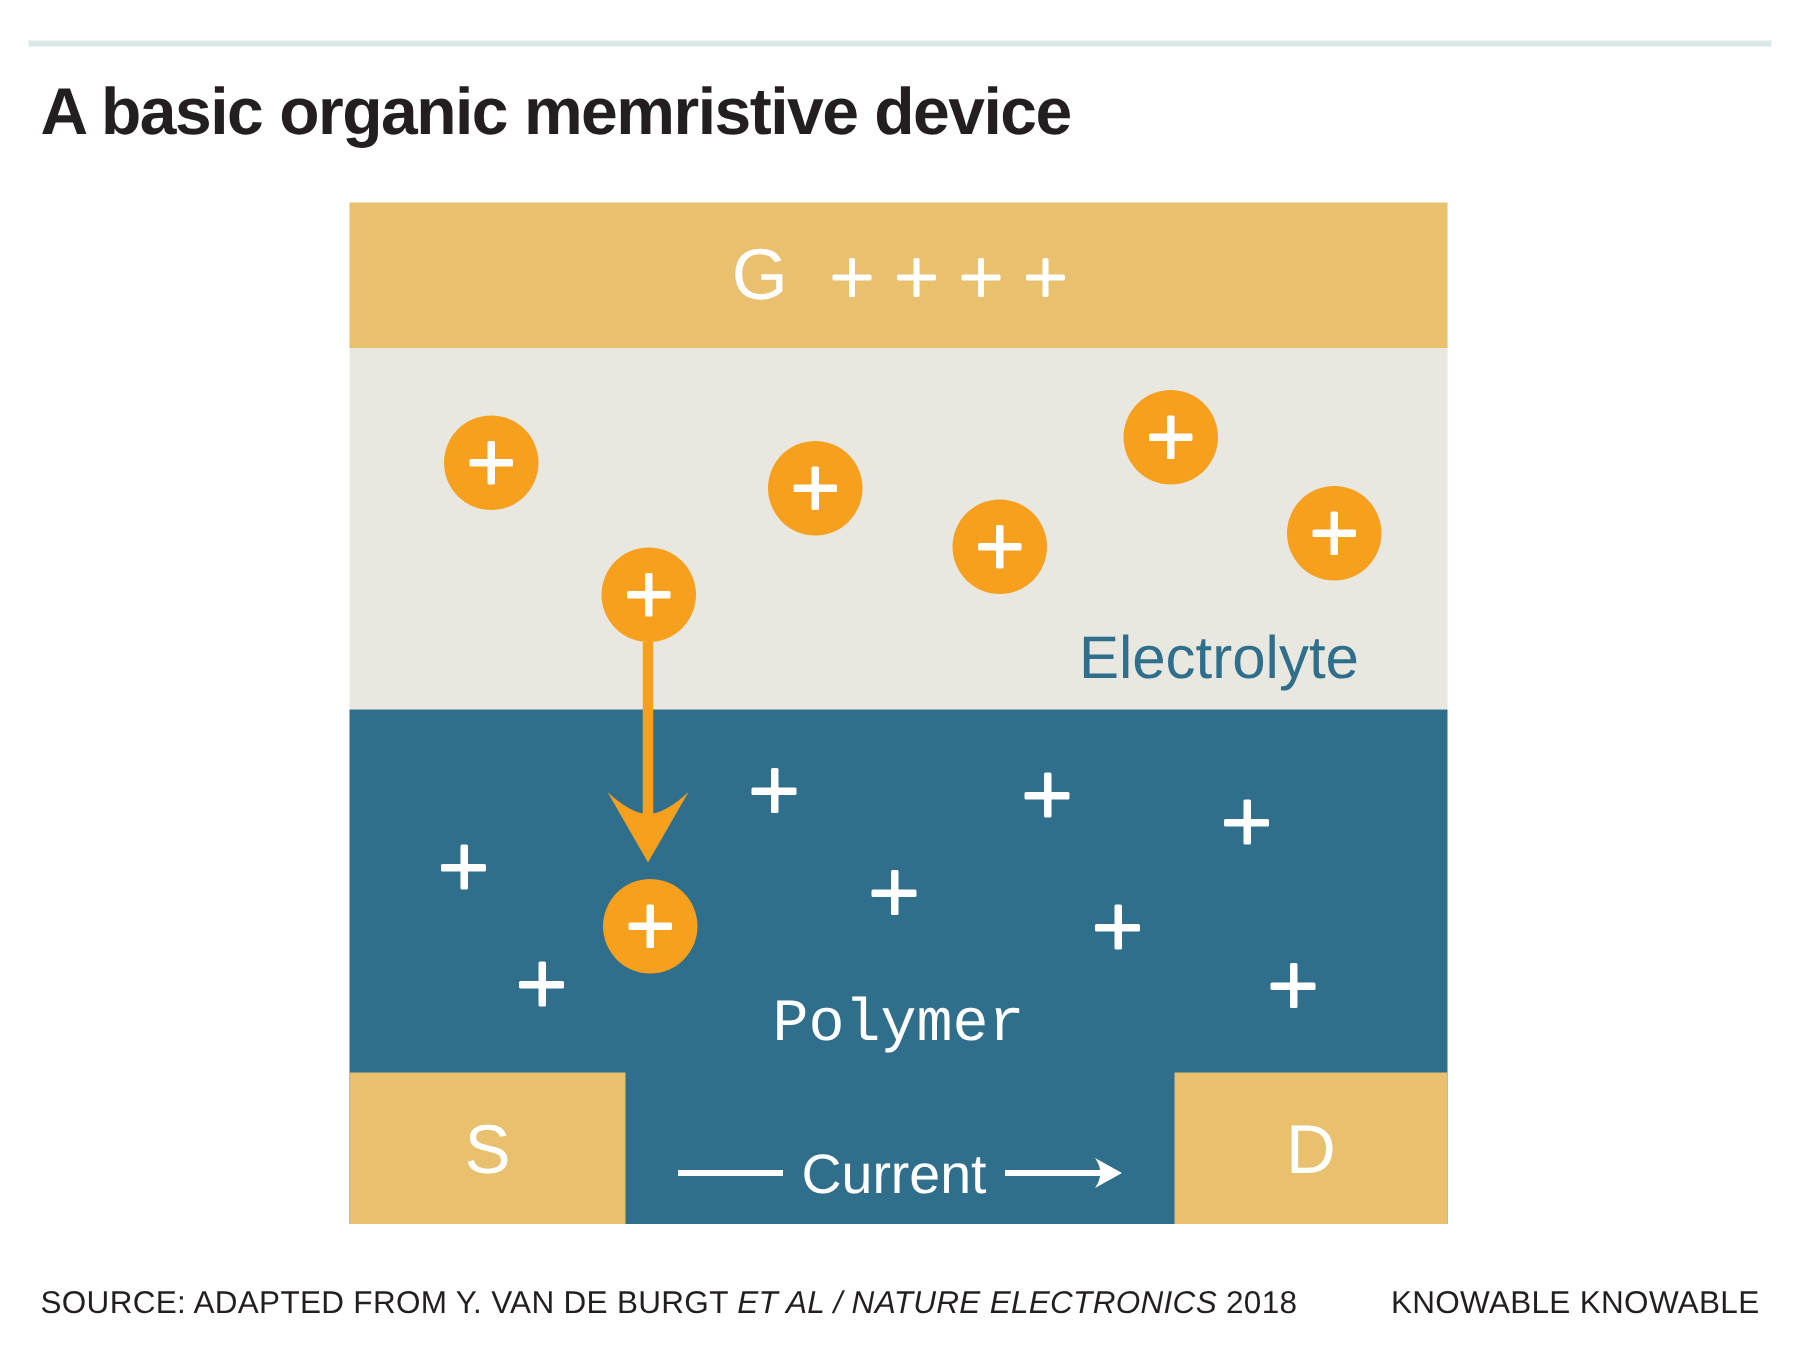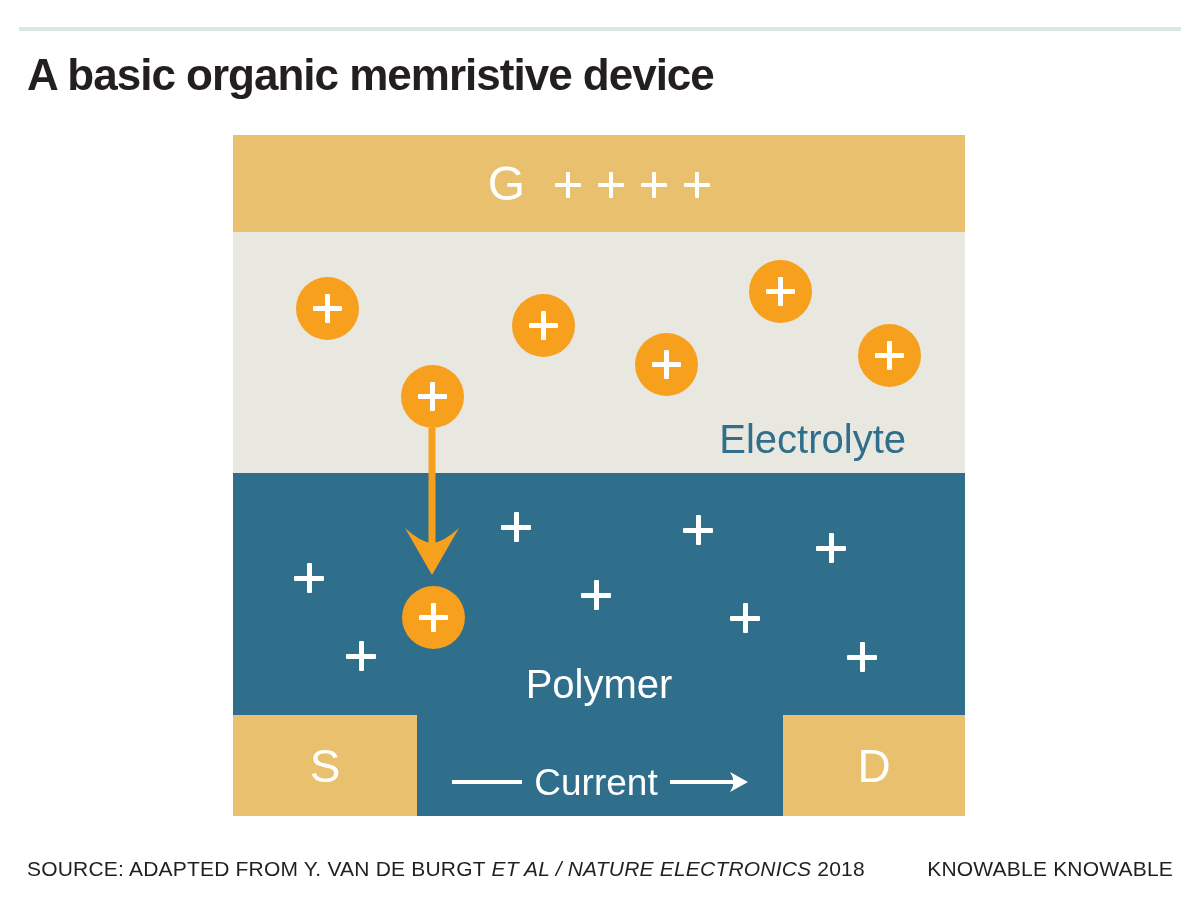--- a/index.html
+++ b/index.html
@@ -27,21 +27,21 @@
 
   .electrolyte-region { position:absolute; left:0; top:97px; width:732px; height:241px; background:var(--electrolyte-bg,#E8E7E0); }
   .polymer-region { position:absolute; left:0; top:338px; width:732px; height:343px; background:var(--polymer-teal,#2F6F8C); }
 
   .electrolyte-label {
     position:absolute; right:59px; top:284px;
     font-size:40px; line-height:1; color:var(--teal-text,#2F6F8C); white-space:nowrap;margin-left:18px;
   }
   .polymer-label {
     position:absolute; left:0; top:529px; width:732px; text-align:center;
-    font-size:40px; line-height:1; color:#fff;
+    font-size:40px; line-height:1; color:#fff;font-family:Liberation Mono, monospace;
   }
 
   .electrode {
     position:absolute; top:580px; height:101px; background:var(--gold,#E8C06E);
     display:flex; align-items:center; justify-content:center;
   }
   .electrode--s { left:0; width:184px; }
   .electrode--d { left:550px; width:182px; }
   .electrode-label { color:#fff; font-size:46px; font-weight:400; line-height:1; }
 

